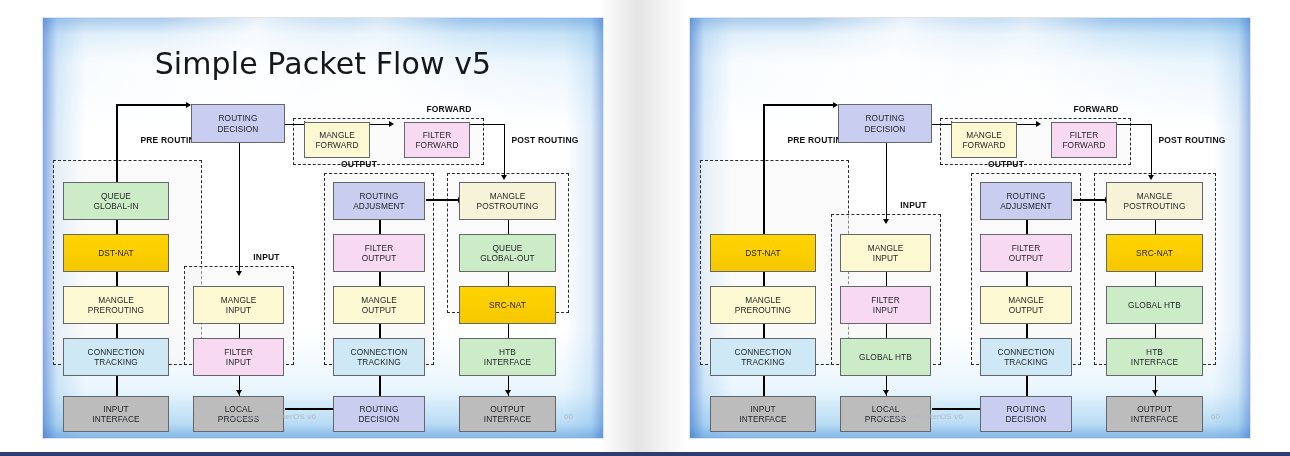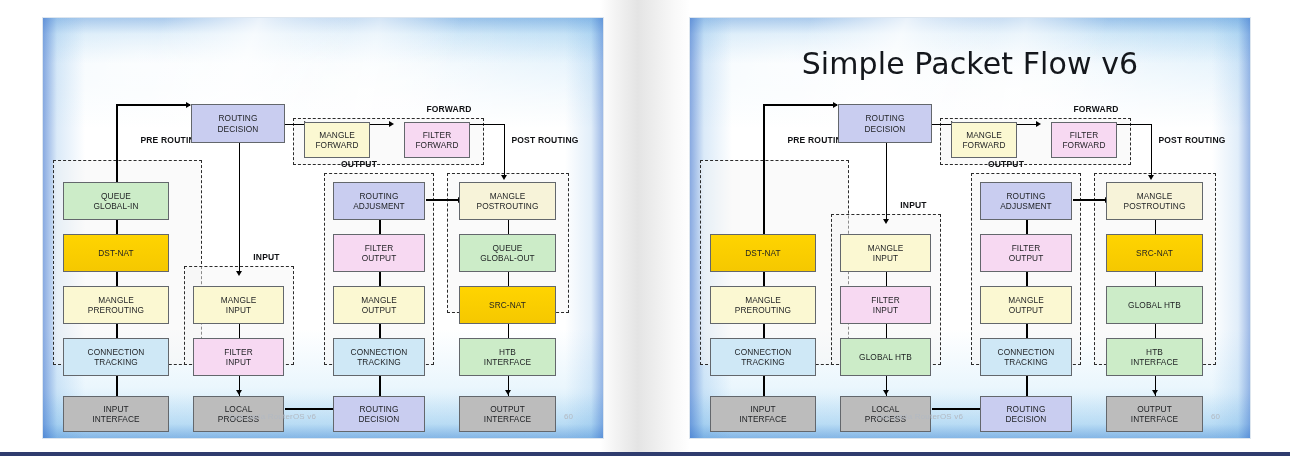--- a/index.html
+++ b/index.html
@@ -197,20 +197,21 @@
 </head>
 <body>
 
 <div id="spread">
 
   <div class="gutter"></div>
 
   <div class="slide slide-left">
     <div class="canvas">
 
+      <div class="title">Simple Packet Flow v5</div>
 
       <div class="group" style="left:10px; top:142px; width:149px; height:205px;"></div>
       <div class="group-label" style="left:93px; top:117px; width:70px;">
         <span>PRE</span>
         <span>ROUTING</span>
       </div>
 
       <div class="group" style="left:141px; top:248px; width:110px; height:99px;"></div>
       <div class="group-label" style="left:196px; top:234px; width:55px;">
         <span>INPUT</span>
@@ -401,21 +402,20 @@
       </div>
 
       <div class="footer-note">Qos pada RouterOS v6</div>
       <div class="footer-page">60</div>
     </div>
   </div>
 
   <div class="slide slide-right">
     <div class="canvas">
 
-      <div class="title">Simple Packet Flow v6</div>
 
       <div class="group" style="left:10px; top:142px; width:149px; height:205px;"></div>
       <div class="group-label" style="left:93px; top:117px; width:70px;">
         <span>PRE</span>
         <span>ROUTING</span>
       </div>
 
       <div class="group" style="left:141px; top:196px; width:110px; height:151px;"></div>
       <div class="group-label" style="left:196px; top:182px; width:55px;">
         <span>INPUT</span>

